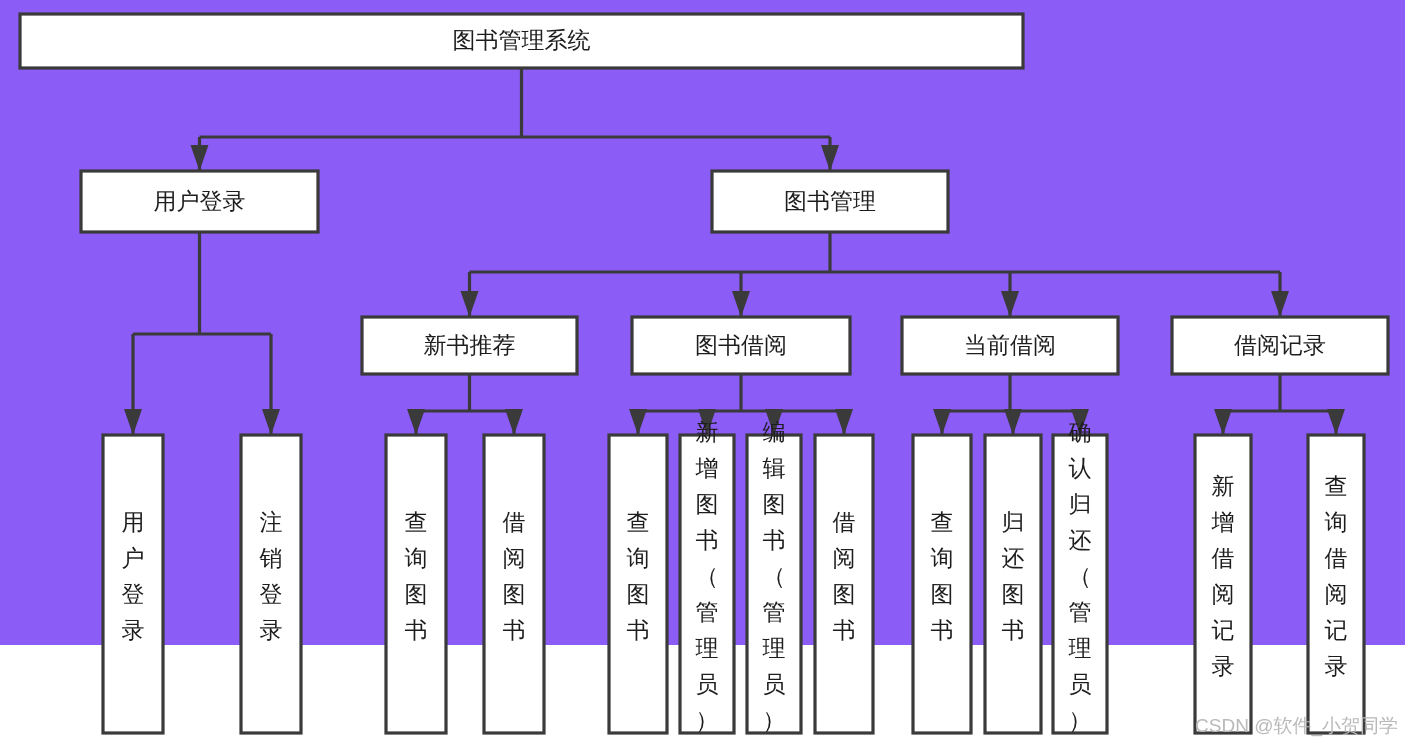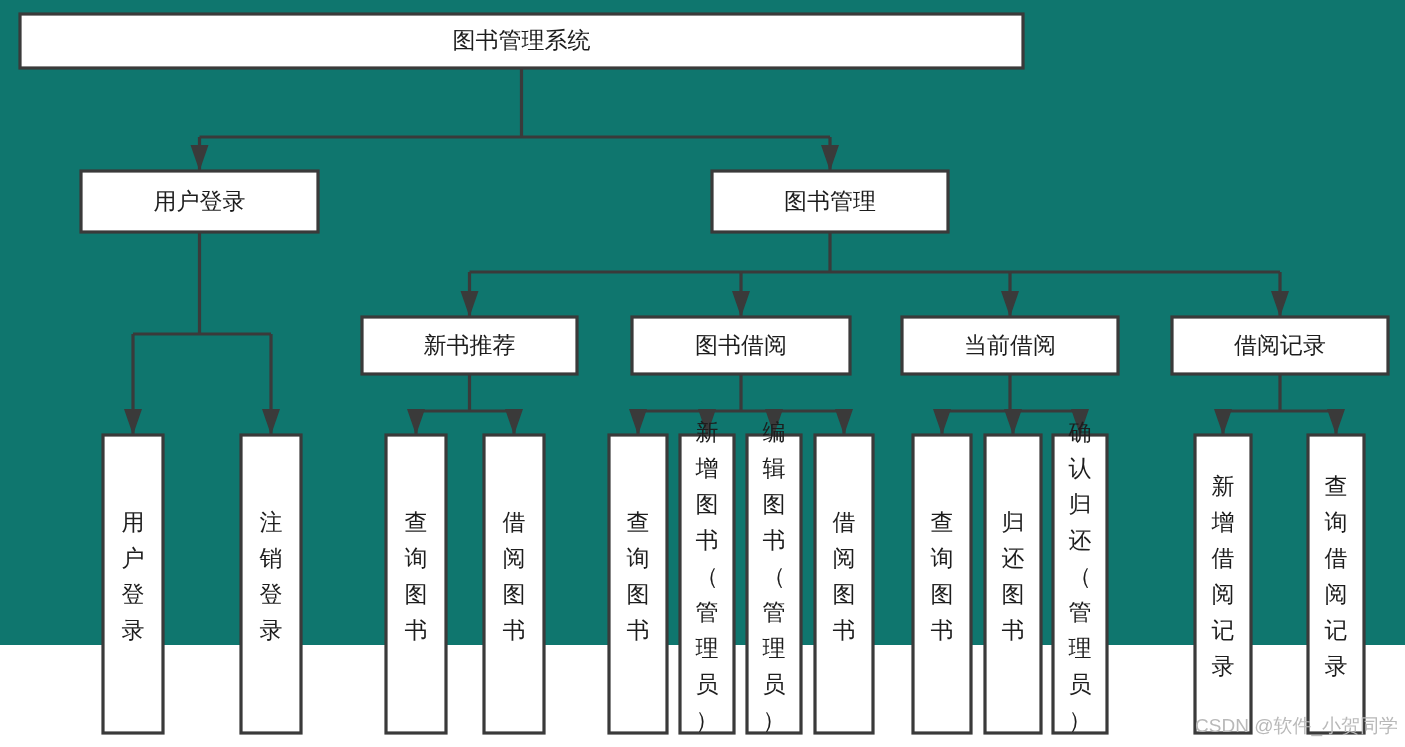--- a/index.html
+++ b/index.html
@@ -10,21 +10,21 @@
   body {
     width: 1405px;
     height: 747px;
     font-family: "Liberation Sans", "DejaVu Sans", sans-serif;
     overflow: hidden;
   }
   #diagram-root {
     position: relative;
     width: 1405px;
     height: 645px;
-    background: #0f766e;
+    background: #8b5cf6;
   }
   svg.chart-svg {
     position: absolute;
     left: 0;
     top: 0;
     width: 1405px;
     height: 747px;
     display: block;
   }
   .node-rect {

